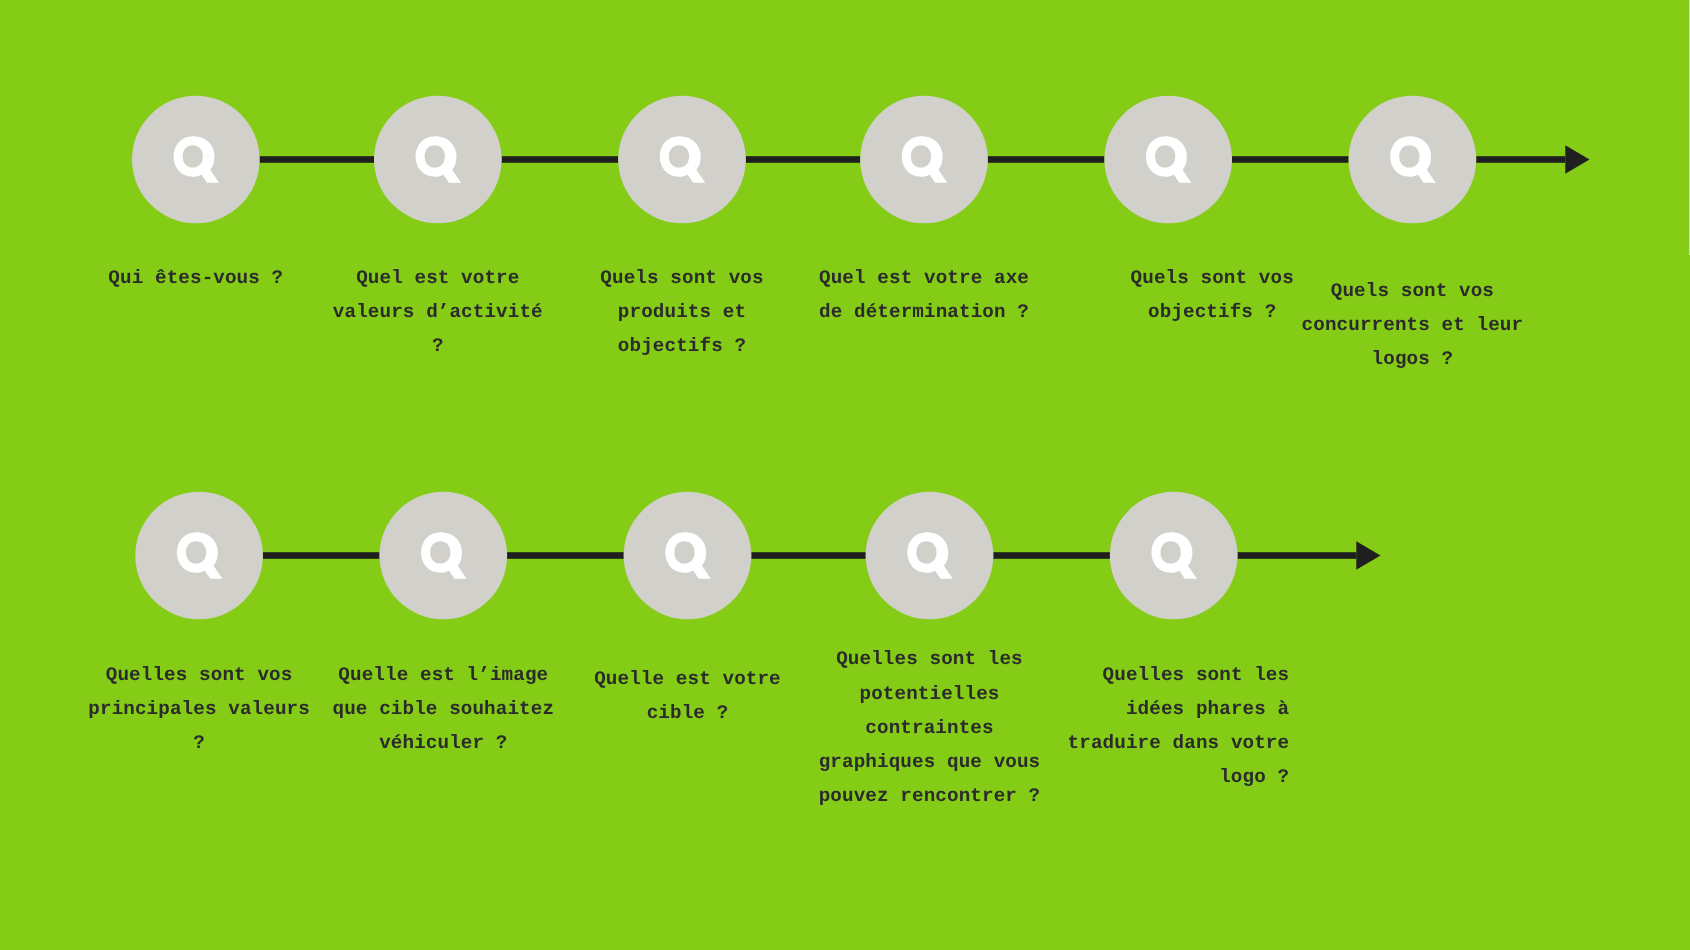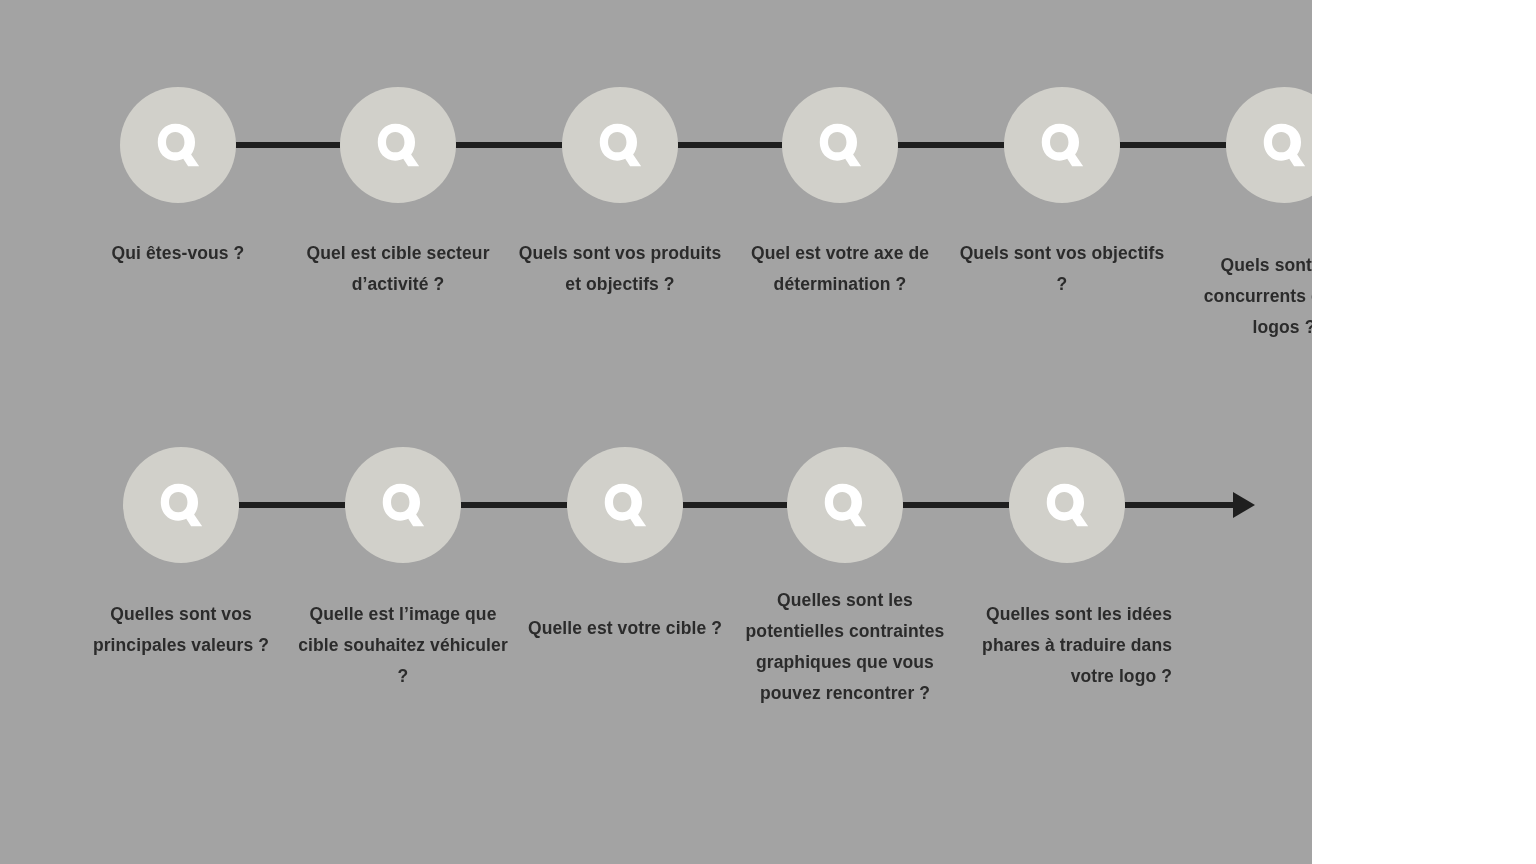--- a/index.html
+++ b/index.html
@@ -7,24 +7,25 @@
     margin: 0;
     padding: 0;
     background: #ffffff;
   }
   body {
     font-family: "Liberation Sans", "DejaVu Sans", sans-serif;
     -webkit-font-smoothing: antialiased;
   }
   #canvas {
     position: relative;
-    width: 1312px;
+    width: 1536px;
     height: 864px;
-    background: #a3a3a3;
+    background: #84cc16;
     overflow: hidden;
+    font-family: Liberation Mono, monospace;
   }
 
   
   .timeline-row {
     position: absolute;
     left: 0;
     width: 1536px;
     height: 0;
   }
 
@@ -104,21 +105,21 @@
           </svg>
         </div>
         <div class="node-label" style="color: rgb(43, 43, 43); top: 93px;">Qui êtes-vous ?</div>
       </div>
       <div class="node" style="left: 398px;">
         <div class="node-circle" style="background: rgb(209, 208, 202);">
           <svg class="q-glyph" viewBox="0 0 100 100">
             <path fill="#ffffff" fill-rule="evenodd" d="M44 4 C22 4 6 21 6 44 C6 67 22 84 44 84 C50.5 84 56.4 82.6 61.4 80.0 L72 96 L96 96 L78.5 70.5 C84 63.6 87 54.6 87 44 C87 21 70 4 44 4 Z M44 22 C56 22 64 31 64 44 C64 57 56 66 44 66 C32 66 24 57 24 44 C24 31 32 22 44 22 Z"></path>
           </svg>
         </div>
-        <div class="node-label" style="color: rgb(43, 43, 43); top: 93px;">Quel est cible secteur d’activité ?</div>
+        <div class="node-label" style="color: rgb(43, 43, 43); top: 93px;">Quel est votre valeurs d’activité ?</div>
       </div>
       <div class="node" style="left: 620px;">
         <div class="node-circle" style="background: rgb(209, 208, 202);">
           <svg class="q-glyph" viewBox="0 0 100 100">
             <path fill="#ffffff" fill-rule="evenodd" d="M44 4 C22 4 6 21 6 44 C6 67 22 84 44 84 C50.5 84 56.4 82.6 61.4 80.0 L72 96 L96 96 L78.5 70.5 C84 63.6 87 54.6 87 44 C87 21 70 4 44 4 Z M44 22 C56 22 64 31 64 44 C64 57 56 66 44 66 C32 66 24 57 24 44 C24 31 32 22 44 22 Z"></path>
           </svg>
         </div>
         <div class="node-label" style="color: rgb(43, 43, 43); top: 93px;">Quels sont vos produits et objectifs ?</div>
       </div>
       <div class="node" style="left: 840px;">
@@ -128,21 +129,21 @@
           </svg>
         </div>
         <div class="node-label" style="color: rgb(43, 43, 43); top: 93px;">Quel est votre axe de détermination ?</div>
       </div>
       <div class="node" style="left: 1062px;">
         <div class="node-circle" style="background: rgb(209, 208, 202);">
           <svg class="q-glyph" viewBox="0 0 100 100">
             <path fill="#ffffff" fill-rule="evenodd" d="M44 4 C22 4 6 21 6 44 C6 67 22 84 44 84 C50.5 84 56.4 82.6 61.4 80.0 L72 96 L96 96 L78.5 70.5 C84 63.6 87 54.6 87 44 C87 21 70 4 44 4 Z M44 22 C56 22 64 31 64 44 C64 57 56 66 44 66 C32 66 24 57 24 44 C24 31 32 22 44 22 Z"></path>
           </svg>
         </div>
-        <div class="node-label" style="color: rgb(43, 43, 43); top: 93px;">Quels sont vos objectifs ?</div>
+        <div class="node-label" style="color: rgb(43, 43, 43); top: 93px; margin-left: 40px;">Quels sont vos objectifs ?</div>
       </div>
       <div class="node" style="left: 1284px;">
         <div class="node-circle" style="background: rgb(209, 208, 202);">
           <svg class="q-glyph" viewBox="0 0 100 100">
             <path fill="#ffffff" fill-rule="evenodd" d="M44 4 C22 4 6 21 6 44 C6 67 22 84 44 84 C50.5 84 56.4 82.6 61.4 80.0 L72 96 L96 96 L78.5 70.5 C84 63.6 87 54.6 87 44 C87 21 70 4 44 4 Z M44 22 C56 22 64 31 64 44 C64 57 56 66 44 66 C32 66 24 57 24 44 C24 31 32 22 44 22 Z"></path>
           </svg>
         </div>
         <div class="node-label" style="color: rgb(43, 43, 43); top: 105px;">Quels sont vos concurrents et leur logos ?</div>
       </div>
     </div>
@@ -168,21 +169,21 @@
           </svg>
         </div>
         <div class="node-label" style="color: rgb(43, 43, 43); top: 94px;">Quelle est l’image que cible souhaitez véhiculer ?</div>
       </div>
       <div class="node" style="left: 625px;">
         <div class="node-circle" style="background: rgb(209, 208, 202);">
           <svg class="q-glyph" viewBox="0 0 100 100">
             <path fill="#ffffff" fill-rule="evenodd" d="M44 4 C22 4 6 21 6 44 C6 67 22 84 44 84 C50.5 84 56.4 82.6 61.4 80.0 L72 96 L96 96 L78.5 70.5 C84 63.6 87 54.6 87 44 C87 21 70 4 44 4 Z M44 22 C56 22 64 31 64 44 C64 57 56 66 44 66 C32 66 24 57 24 44 C24 31 32 22 44 22 Z"></path>
           </svg>
         </div>
-        <div class="node-label" style="color: rgb(43, 43, 43); top: 108px;">Quelle est votre cible ?</div>
+        <div class="node-label" style="color: rgb(43, 43, 43); top: 98px;">Quelle est votre cible ?</div>
       </div>
       <div class="node" style="left: 845px;">
         <div class="node-circle" style="background: rgb(209, 208, 202);">
           <svg class="q-glyph" viewBox="0 0 100 100">
             <path fill="#ffffff" fill-rule="evenodd" d="M44 4 C22 4 6 21 6 44 C6 67 22 84 44 84 C50.5 84 56.4 82.6 61.4 80.0 L72 96 L96 96 L78.5 70.5 C84 63.6 87 54.6 87 44 C87 21 70 4 44 4 Z M44 22 C56 22 64 31 64 44 C64 57 56 66 44 66 C32 66 24 57 24 44 C24 31 32 22 44 22 Z"></path>
           </svg>
         </div>
         <div class="node-label" style="color: rgb(43, 43, 43); top: 80px;">Quelles sont les potentielles contraintes graphiques que vous pouvez rencontrer ?</div>
       </div>
       <div class="node" style="left: 1067px;">

